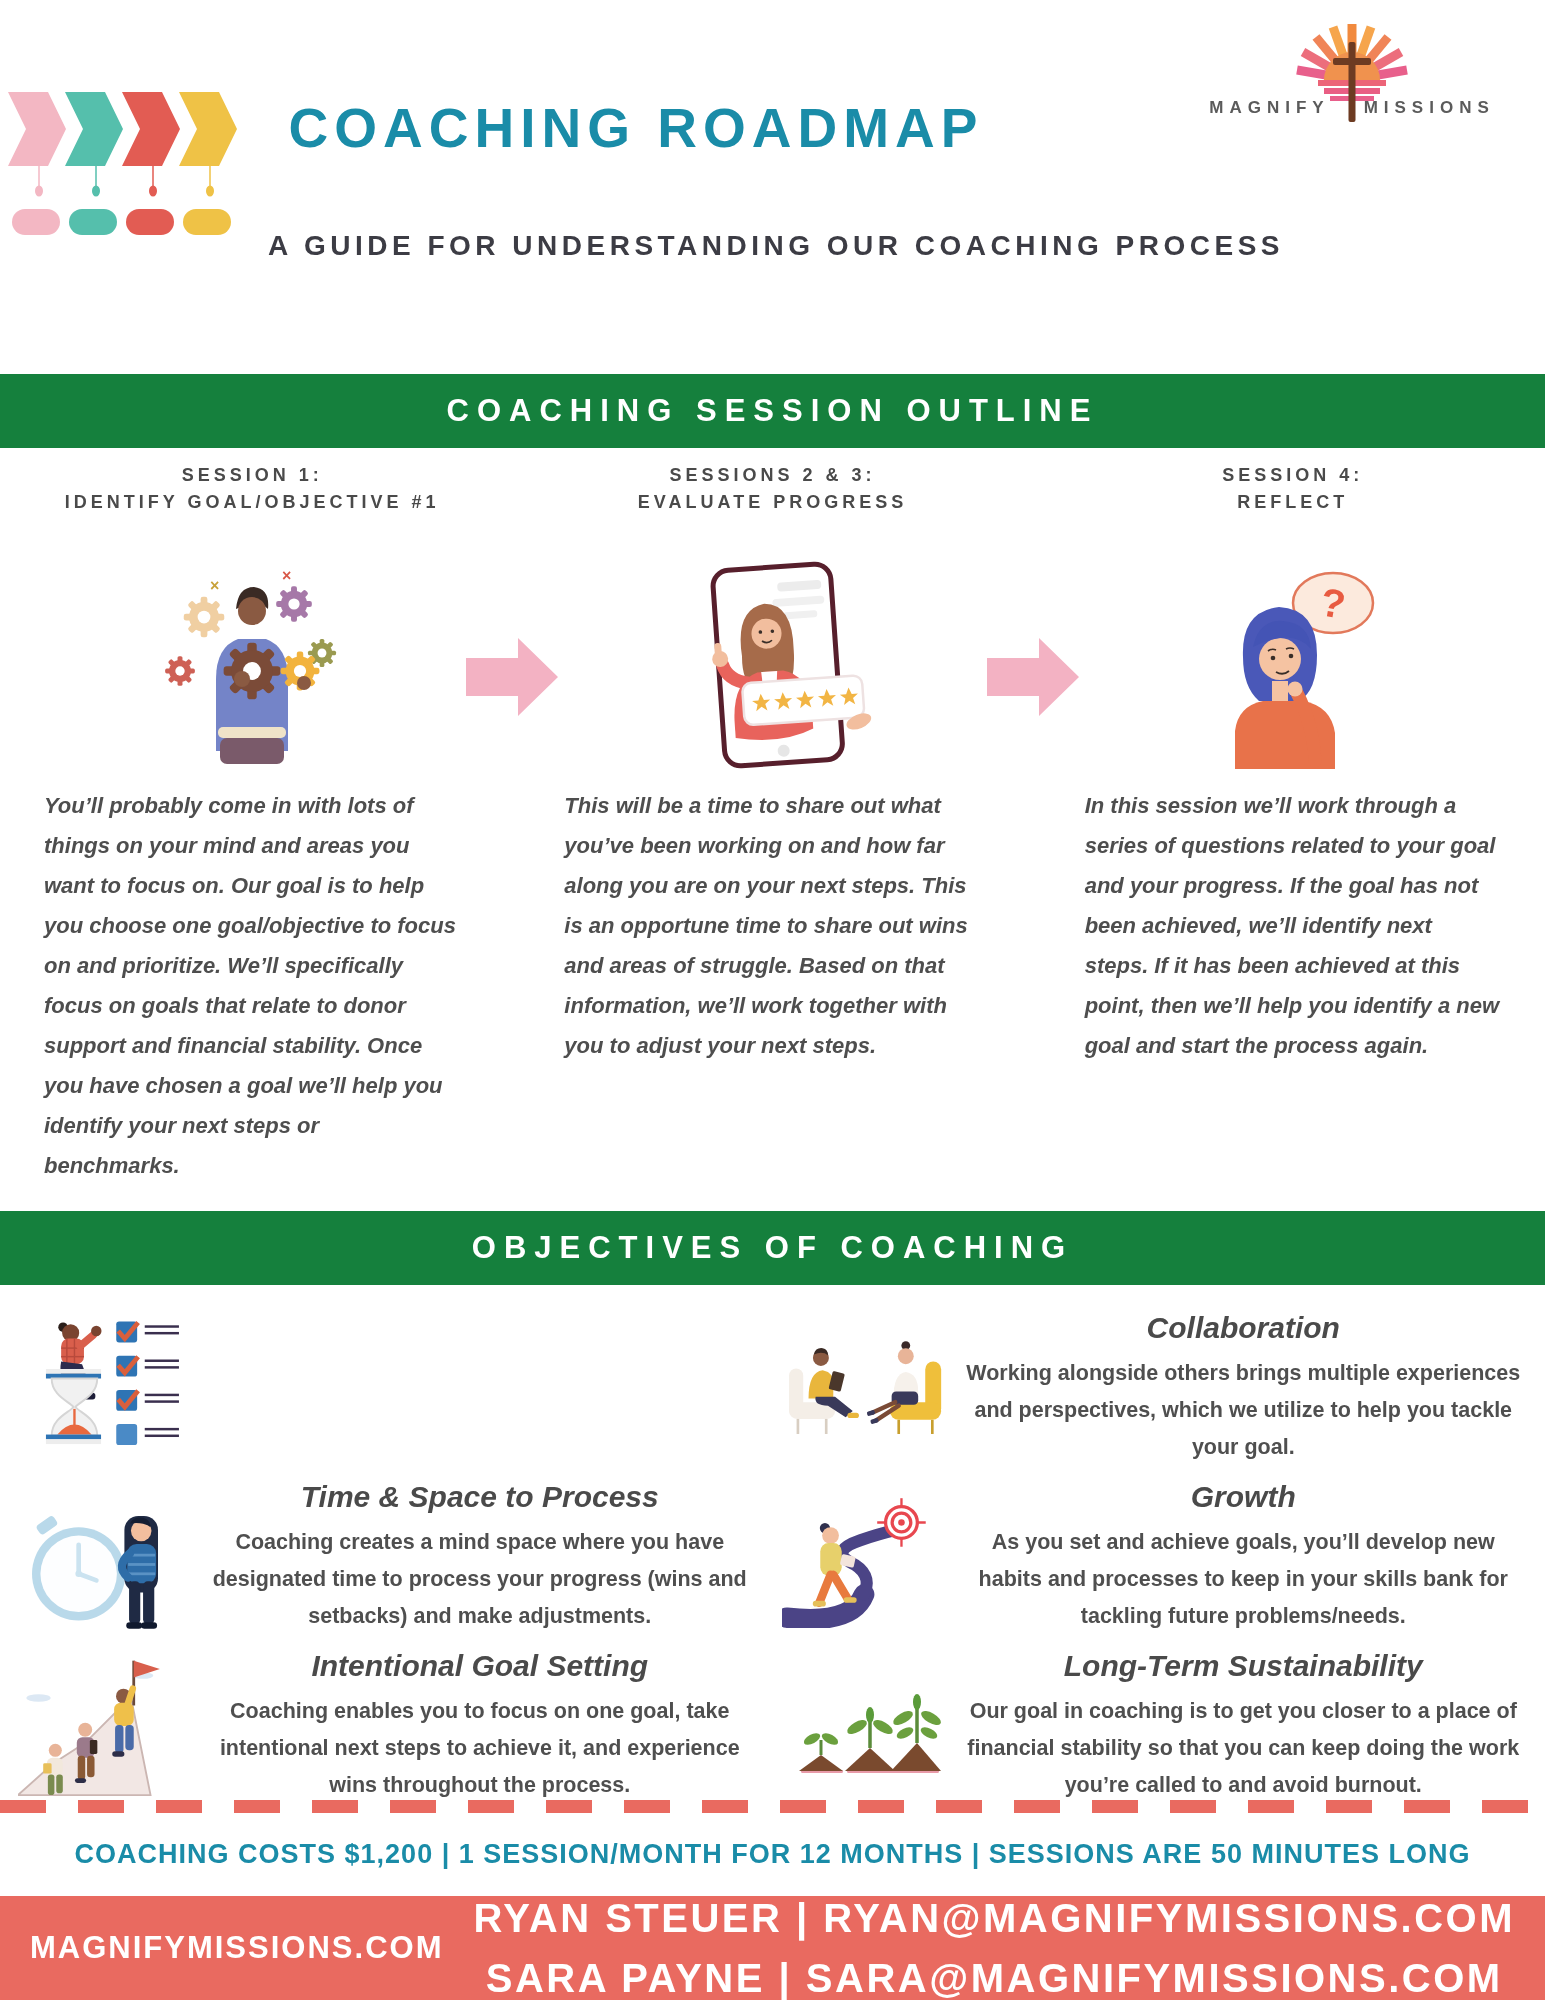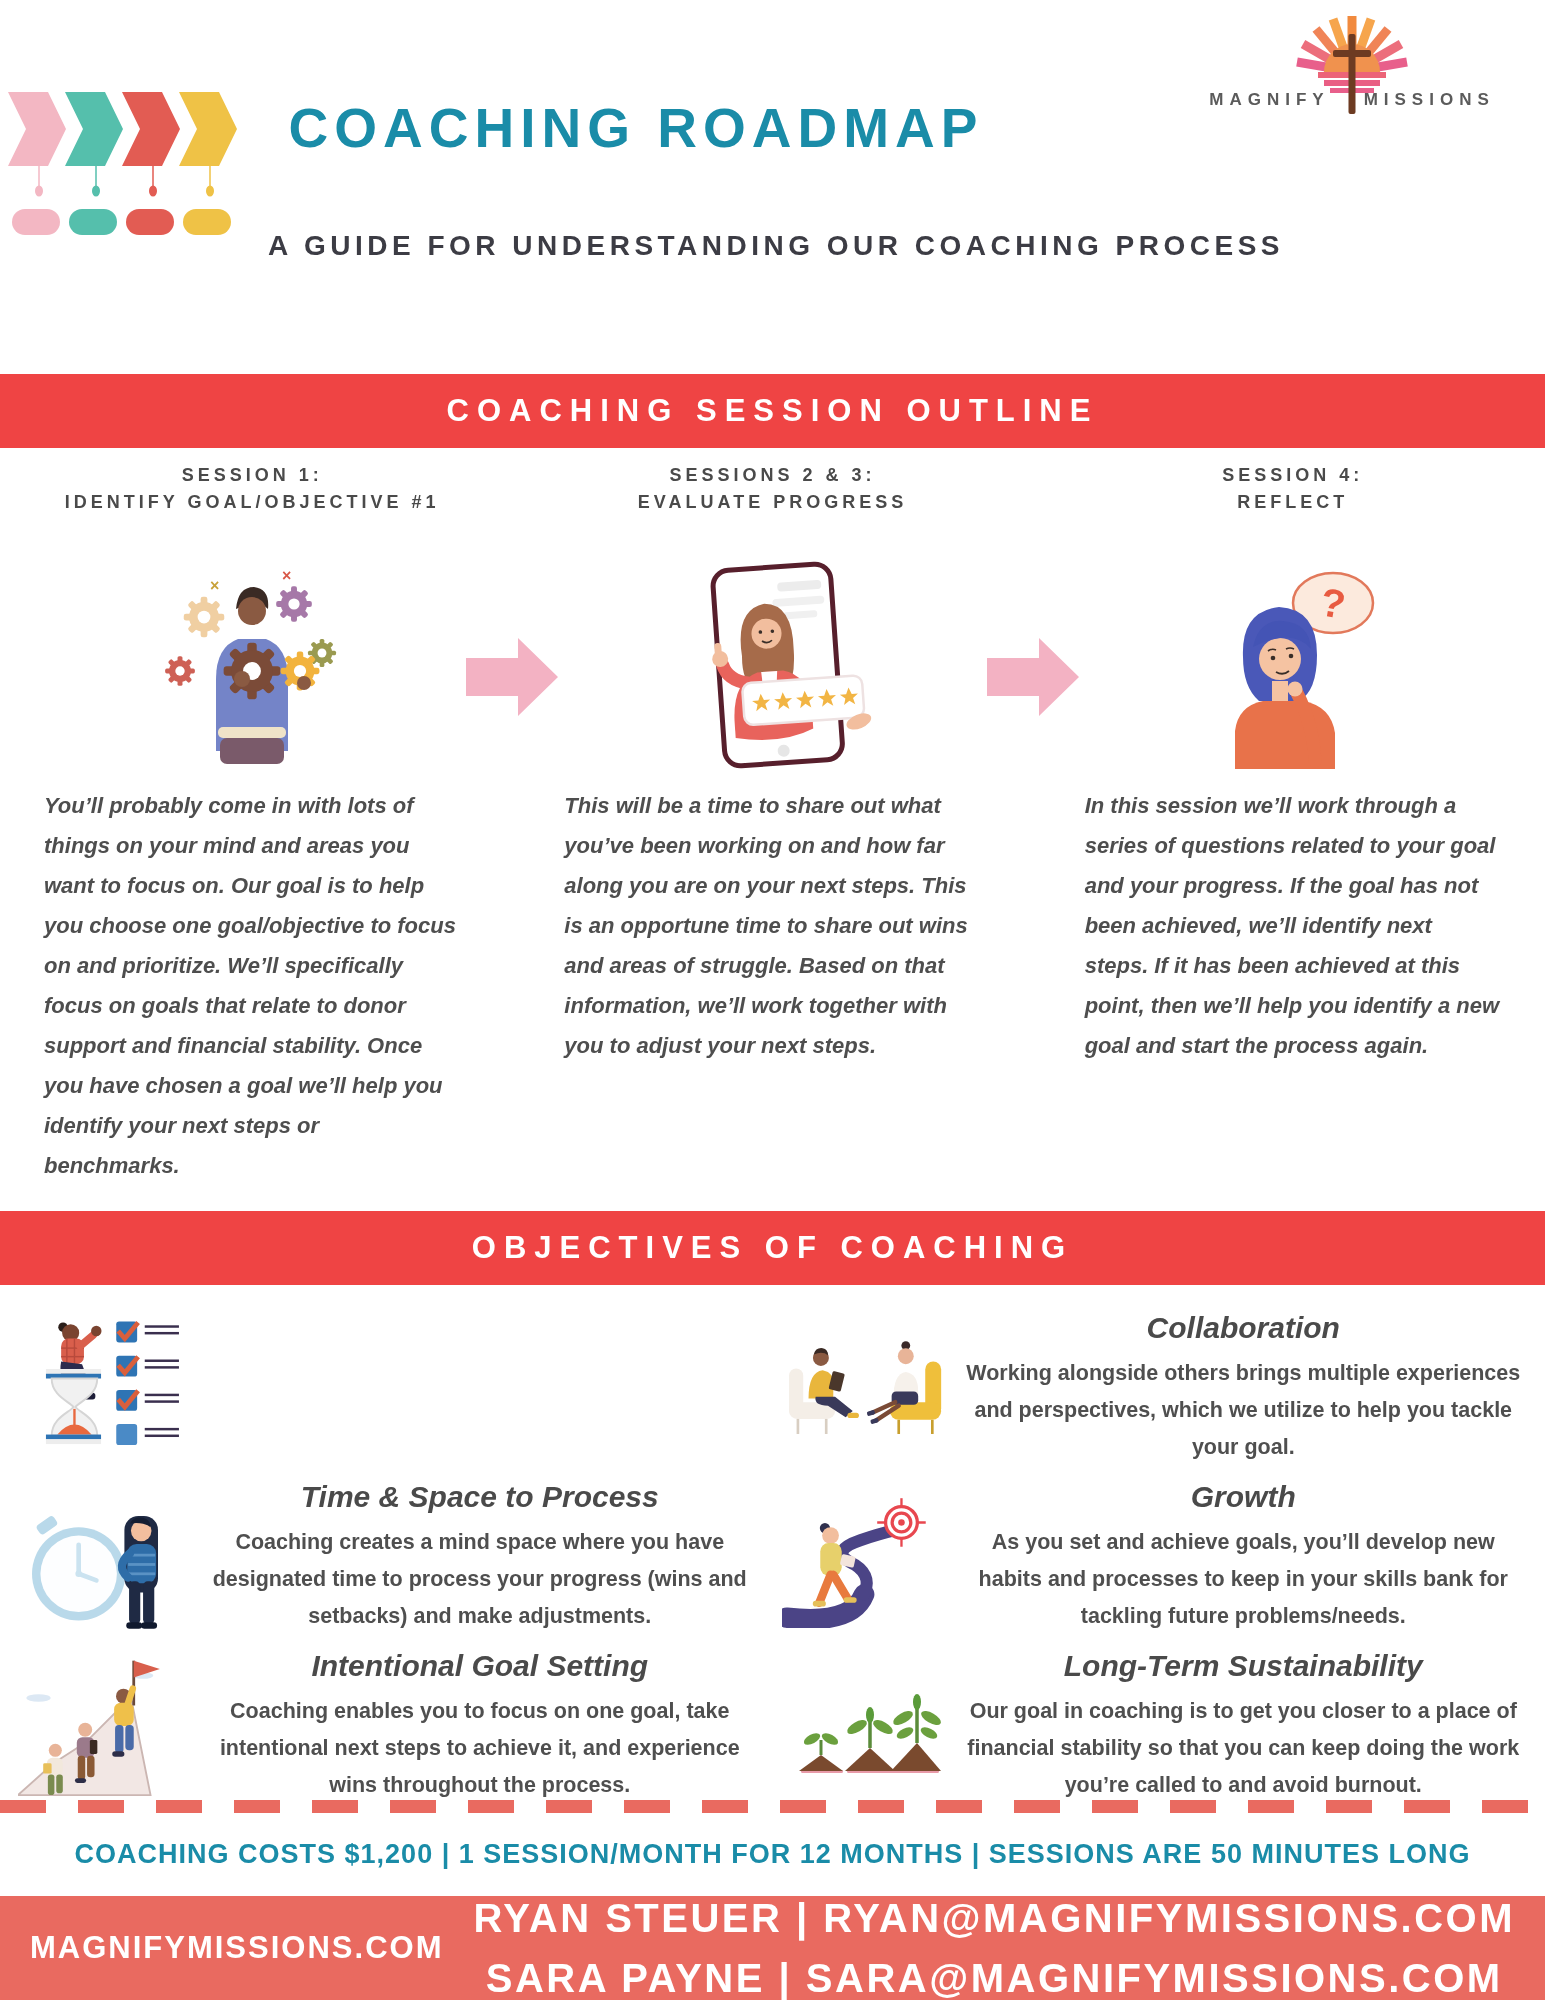--- a/index.html
+++ b/index.html
@@ -3,29 +3,29 @@
 <meta charset="utf-8">
 <style>
   html,body{margin:0;padding:0;background:#fff;font-family:"Liberation Sans",sans-serif;}
   .page{width:1545px;height:2000px;display:flex;flex-direction:column;overflow:hidden;background:#fff;position:relative;}
 
   
   .header{height:374px;position:relative;flex:none;}
   .chevrons{position:absolute;left:6px;top:92px;}
   .page-title{position:absolute;top:96px;left:0;width:1272px;text-align:center;
     font-size:55px;font-weight:800;letter-spacing:6px;color:#1A8CA8;white-space:nowrap;}
-  .logo{position:absolute;top:8px;right:28px;width:330px;text-align:left;}
+  .logo{position:absolute;top:16px;right:28px;width:330px;text-align:left;}
   .logo svg{display:block;margin:0 auto;}
   .logo-text{display:flex;justify-content:center;gap:34px;font-size:17px;font-weight:600;
     letter-spacing:6px;color:#5B5B5B;margin-top:-24px;}
   .subtitle{position:absolute;top:230px;left:0;width:1284px;text-align:right;
     font-size:28px;font-weight:800;letter-spacing:4.5px;color:#3C3C44;white-space:nowrap;}
 
   
-  .banner{height:74px;flex:none;background:#ef4444;display:flex;align-items:center;justify-content:center;
+  .banner{height:74px;flex:none;background:#15803d;display:flex;align-items:center;justify-content:center;
     color:#fff;font-size:31px;font-weight:800;letter-spacing:8px;}
 
   
   .sessions{height:763px;flex:none;display:flex;padding:14px 38px 0;box-sizing:border-box;}
   .session-col{flex:1;min-width:0;}
   .session-heading{min-height:96px;text-align:center;font-size:18px;font-weight:800;
     letter-spacing:4px;color:#4A4A4A;line-height:1.5;}
   .illus{height:212px;display:flex;align-items:center;justify-content:center;}
   .illus svg{display:block;}
   .session-body{margin:16px 6px 0;font-size:22px;font-style:italic;font-weight:700;

